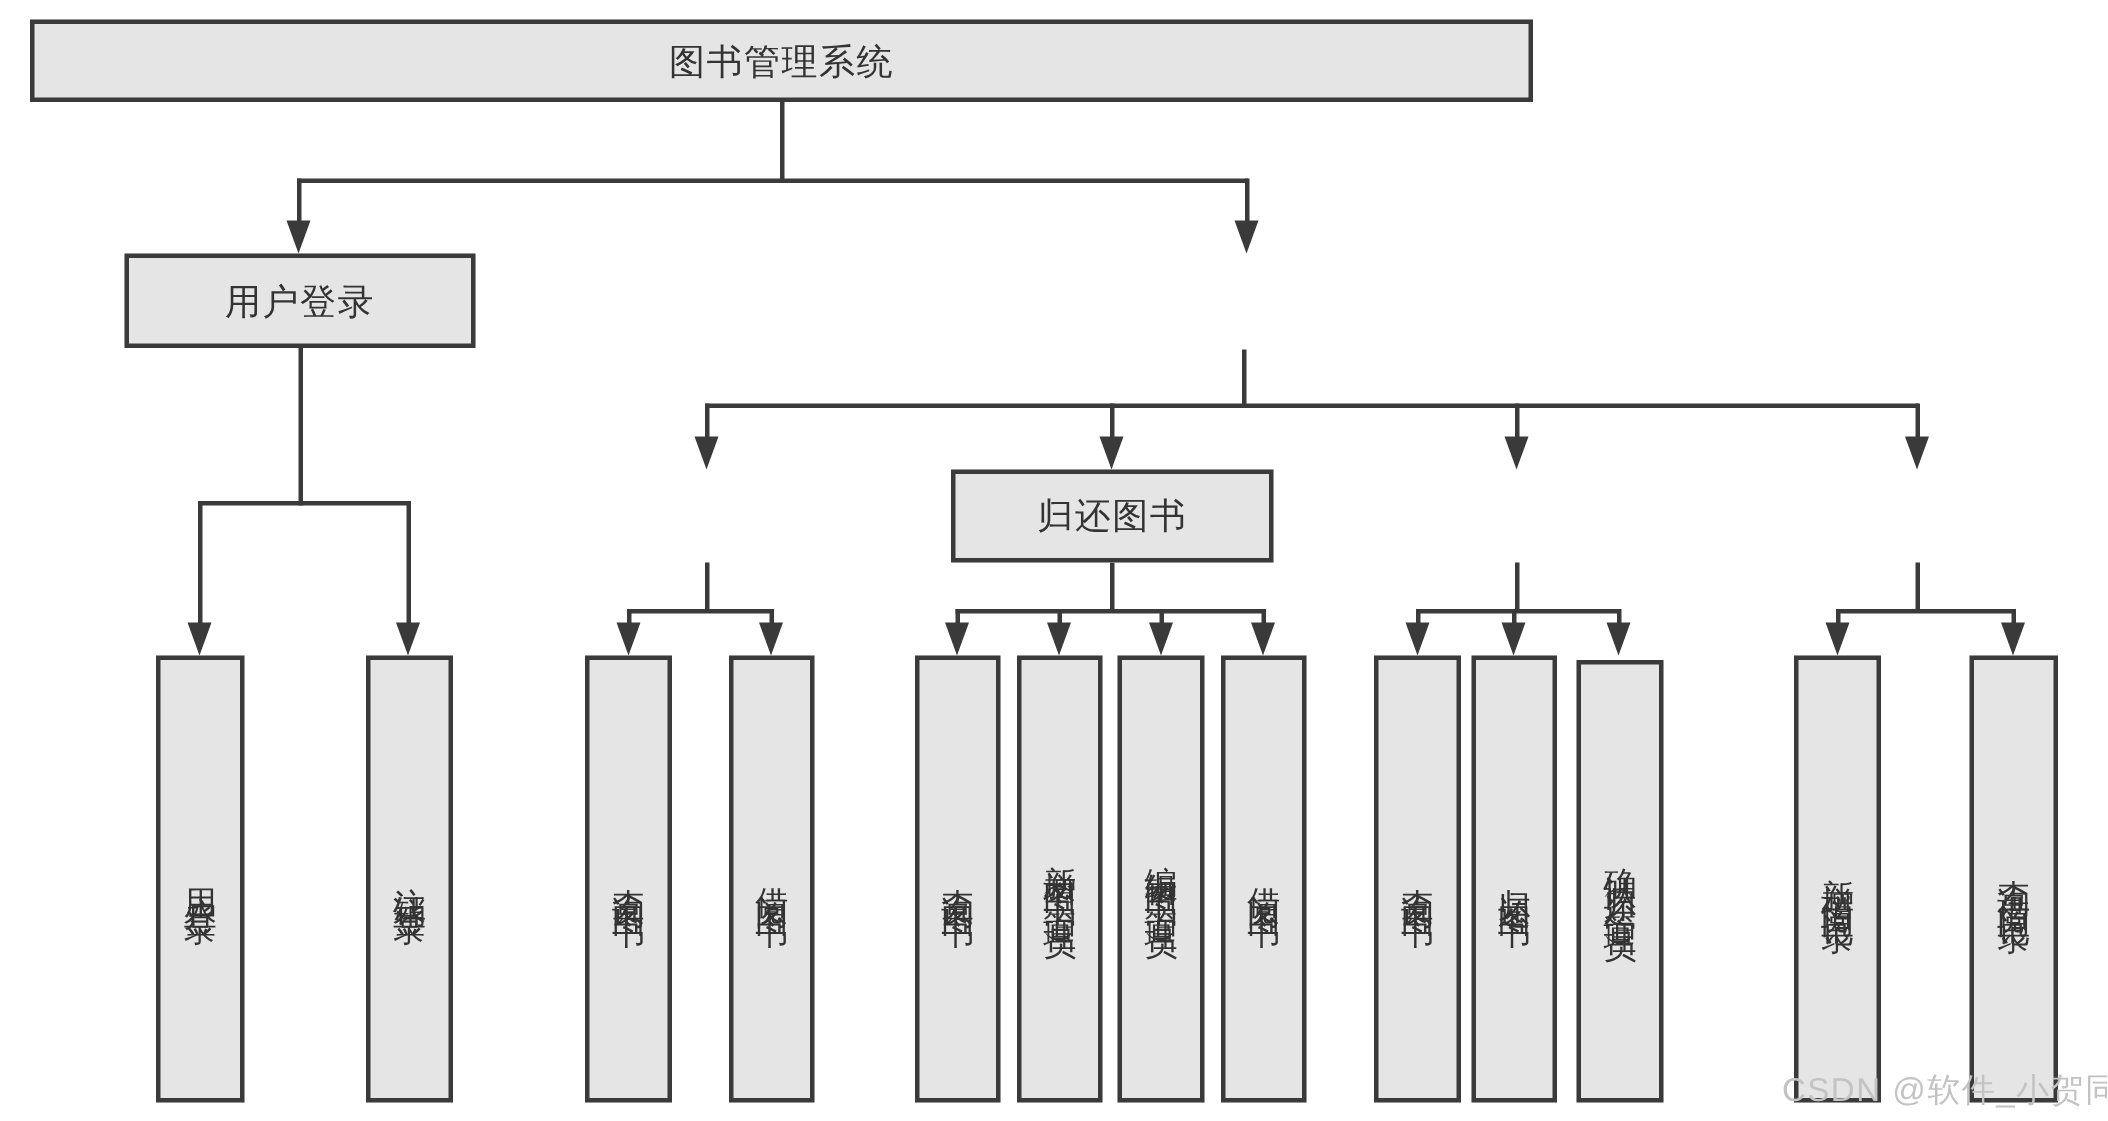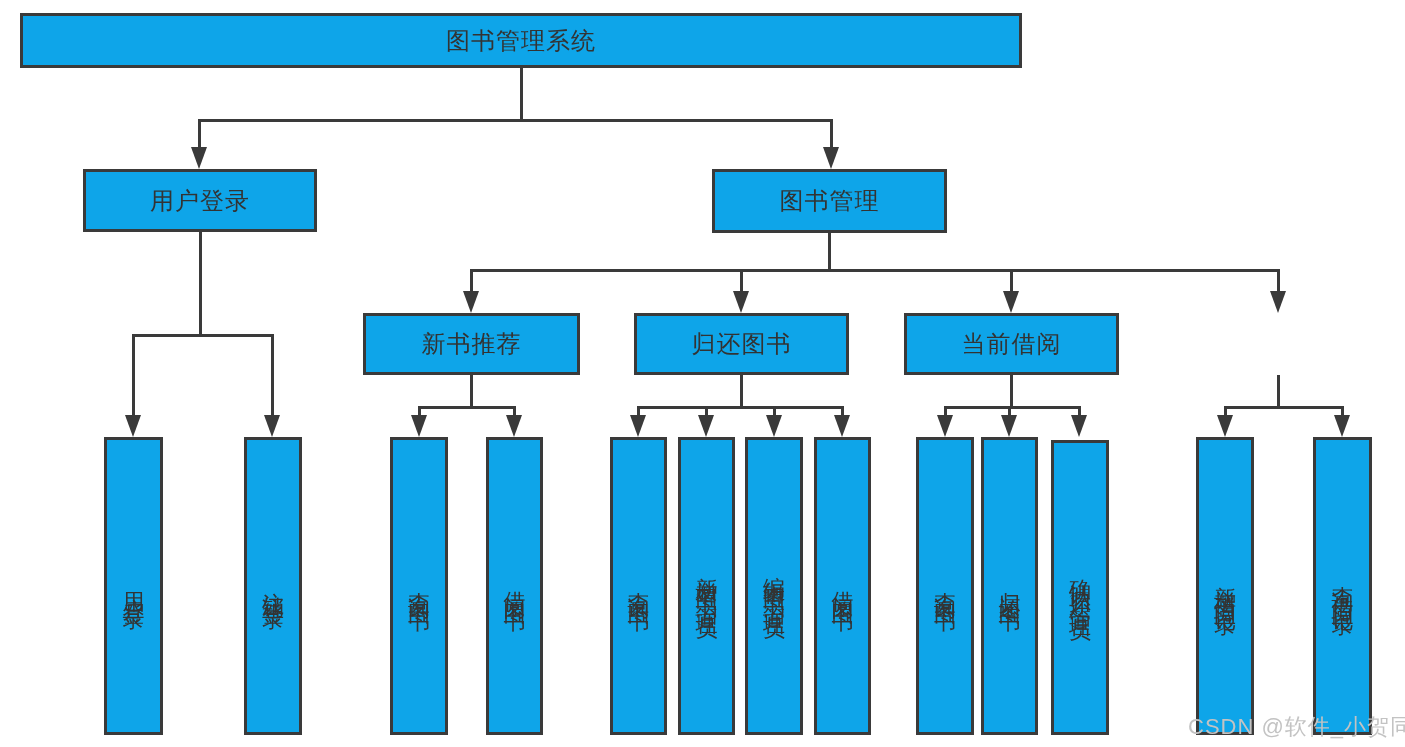--- a/index.html
+++ b/index.html
@@ -8,21 +8,21 @@
     width: 1405px;
     height: 747px;
     background: #ffffff;
     overflow: hidden;
     font-family: "Liberation Sans", "DejaVu Sans", sans-serif;
     color: #333333;
   }
   .node {
     position: absolute;
     box-sizing: border-box;
-    background: #0ea5e9;
+    background: #e5e5e5;
     border: 3px solid #3a3a3a;
     display: flex;
     align-items: center;
     justify-content: center;
     z-index: 2;
   }
   .node.h { font-size: 24px; letter-spacing: 1px; }
   .node.leaf { font-size: 22px; }
   .vtext {
     writing-mode: vertical-rl;
@@ -60,43 +60,40 @@
   <div class="node h" style="left:20px; top:13px; width:1002px; height:55px;">图书管理系统</div>
 
   <div class="vline" style="left:520px; top:68px; height:53px;"></div>
   <div class="hline" style="left:198px; top:119px; width:634px;"></div>
   <div class="vline" style="left:198px; top:119px; height:30px;"></div>
   <div class="tri" style="left:191px; top:147px;"></div>
   <div class="vline" style="left:830px; top:119px; height:30px;"></div>
   <div class="tri" style="left:823px; top:147px;"></div>
 
   <div class="node h" style="left:83px; top:169px; width:234px; height:63px;">用户登录</div>
-  <div class="node h" style="left:712px; top:169px; width:235px; height:64px;">图书管理</div>
 
   <div class="vline" style="left:199px; top:232px; height:105px;"></div>
   <div class="hline" style="left:132px; top:334px; width:142px;"></div>
   <div class="vline" style="left:132px; top:334px; height:84px;"></div>
   <div class="tri" style="left:125px; top:415px;"></div>
   <div class="vline" style="left:271px; top:334px; height:84px;"></div>
   <div class="tri" style="left:264px; top:415px;"></div>
 
   <div class="vline" style="left:828px; top:233px; height:39px;"></div>
   <div class="hline" style="left:470px; top:269px; width:809px;"></div>
   <div class="vline" style="left:470px; top:269px; height:25px;"></div>
   <div class="tri" style="left:463px; top:291px;"></div>
   <div class="vline" style="left:740px; top:269px; height:25px;"></div>
   <div class="tri" style="left:733px; top:291px;"></div>
   <div class="vline" style="left:1010px; top:269px; height:25px;"></div>
   <div class="tri" style="left:1003px; top:291px;"></div>
   <div class="vline" style="left:1277px; top:269px; height:25px;"></div>
   <div class="tri" style="left:1270px; top:291px;"></div>
 
-  <div class="node h" style="left:363px; top:313px; width:217px; height:62px;">新书推荐</div>
   <div class="node h" style="left:634px; top:313px; width:215px; height:62px;">归还图书</div>
-  <div class="node h" style="left:904px; top:313px; width:215px; height:62px;">当前借阅</div>
 
   <div class="vline" style="left:470px; top:375px; height:33px;"></div>
   <div class="hline" style="left:418px; top:406px; width:98px;"></div>
   <div class="vline" style="left:418px; top:406px; height:12px;"></div>
   <div class="tri" style="left:411px; top:415px;"></div>
   <div class="vline" style="left:513px; top:406px; height:12px;"></div>
   <div class="tri" style="left:506px; top:415px;"></div>
 
   <div class="vline" style="left:740px; top:375px; height:33px;"></div>
   <div class="hline" style="left:637px; top:406px; width:207px;"></div>

